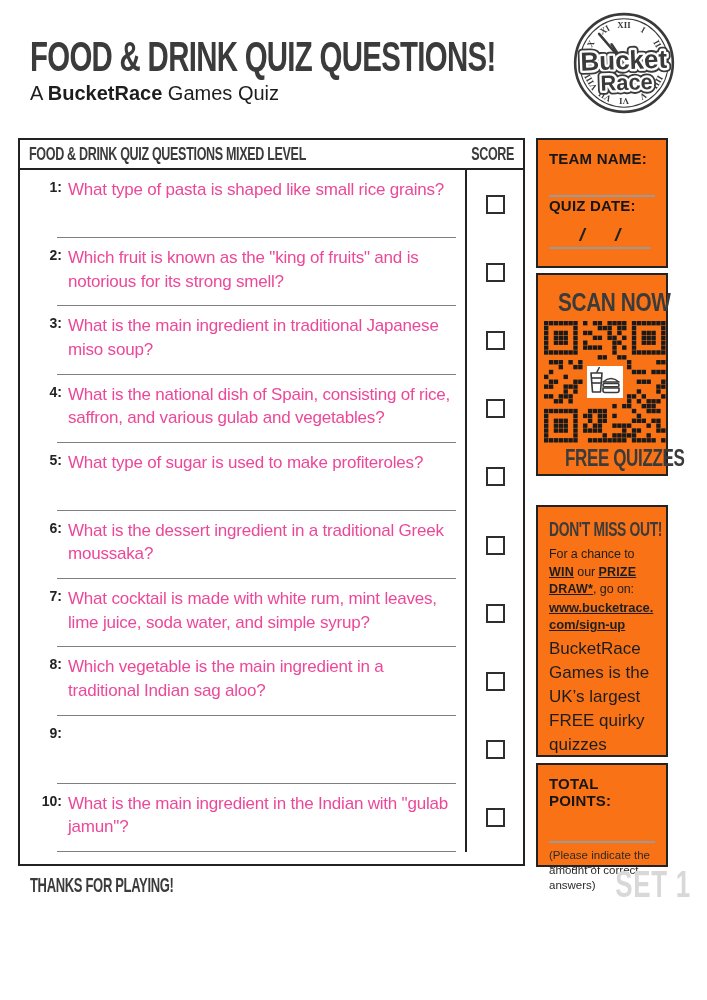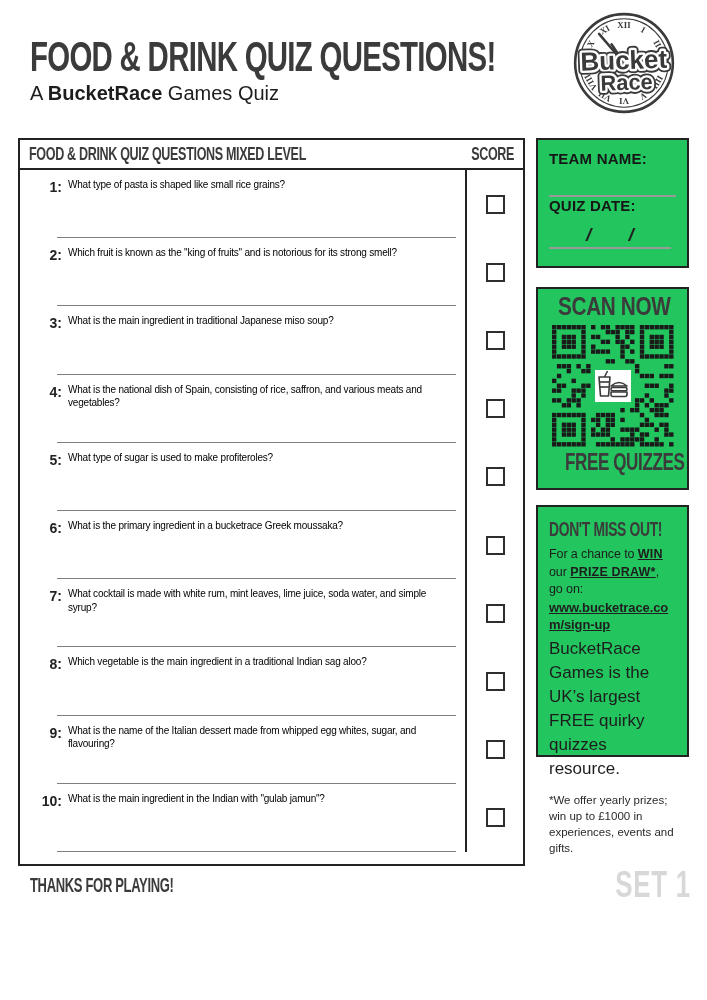--- a/index.html
+++ b/index.html
@@ -26,37 +26,37 @@
 
   
   .quiz-table{position:absolute;left:18px;top:138px;width:507px;height:728px;border:2px solid var(--border);}
   .t-header{height:30px;border-bottom:2px solid var(--border);display:flex;align-items:center;justify-content:space-between;padding:12px 9px;}
   .t-title{font-size:19px;transform:scaleX(.66);transform-origin:0 50%;}
   .t-score{font-size:19px;transform:scaleX(.66);transform-origin:100% 50%;}
   .t-body{height:694px;display:flex;flex-direction:column;padding-bottom:12px;}
   .q-row{flex:1;display:flex;position:relative;min-height:0;}
   .q-cell{width:445px;position:relative;display:flex;align-items:flex-start;padding:8px 12px 0 14px;}
   .q-num{flex:none;width:28px;text-align:right;margin-right:6px;font-weight:700;font-size:14px;line-height:1.38;}
-  .q-text{flex:1;font-size:10px;line-height:1.38;letter-spacing:-.2px;color:#000000;}
+  .q-text{flex:1;font-size:17px;line-height:1.38;letter-spacing:-.2px;color:#ec4899;}
   .answer-line{position:absolute;left:37px;right:9px;bottom:0;border-bottom:1px solid var(--line);}
   .s-cell{flex:1;border-left:2px solid var(--border);display:flex;align-items:center;justify-content:center;}
   .checkbox{width:19px;height:19px;border:2px solid #2e2e2e;background:#fff;display:block;}
 
   
-  .panel{position:absolute;left:536px;width:153px;border:2px solid var(--border);background:#22c55e;padding:10px 11px;}
+  .panel{position:absolute;left:536px;width:132px;border:2px solid var(--border);background:#f97316;padding:10px 11px;}
   .panel-label{font-size:15px;font-weight:700;letter-spacing:.2px;color:#161616;}
   .team-panel{top:138px;height:130px;}
   .write-line{border-bottom:2px solid #9a9a9a;}
   .team-line{margin-top:28px;}
   .date-label{}
   .date-row{display:flex;justify-content:space-evenly;margin-top:10px;font-size:19px;font-weight:700;color:#222;
     border-bottom:2px solid #9a9a9a;padding-bottom:1px;width:96%;}
   .date-row span{font-style:italic;}
 
-  .scan-panel{top:287px;height:203px;text-align:center;padding:2px 6px;}
+  .scan-panel{top:273px;height:203px;text-align:center;padding:12px 6px;}
   .scan-heading{font-size:26px;transform:scaleX(.80);transform-origin:50% 50%;}
   .qr-wrap{position:relative;width:122px;height:122px;margin:3px auto 2px auto;}
   .qr-wrap svg.qr{width:100%;height:100%;display:block;}
   .qr-icon{position:absolute;left:50%;top:50%;width:36px;height:32px;transform:translate(-50%,-50%);background:#fff;}
   .scan-footer{font-size:23px;transform:scaleX(.74);transform-origin:50% 50%;}
 
   .promo-panel{top:505px;height:252px;}
   .promo-heading{font-size:21px;transform:scaleX(.66);transform-origin:0 50%;margin-bottom:5px;}
   .promo-p{font-size:12.5px;line-height:1.4;color:#1d1d1d;letter-spacing:-.1px;}
   .promo-p b{letter-spacing:.2px;text-decoration:underline;}
@@ -149,21 +149,21 @@
           <div class="answer-line"></div>
           </div>
         <div class="s-cell">
             <span class="checkbox"></span>
           </div>
       </div>
 
       <div class="q-row">
         <div class="q-cell">
             <span class="q-num">4:</span>
-            <span class="q-text">What is the national dish of Spain, consisting of rice, saffron, and various meats and vegetables?</span>
+            <span class="q-text">What is the national dish of Spain, consisting of rice, saffron, and various gulab and vegetables?</span>
           <div class="answer-line"></div>
           </div>
         <div class="s-cell">
             <span class="checkbox"></span>
           </div>
       </div>
 
       <div class="q-row">
         <div class="q-cell">
             <span class="q-num">5:</span>
@@ -171,21 +171,21 @@
           <div class="answer-line"></div>
           </div>
         <div class="s-cell">
             <span class="checkbox"></span>
           </div>
       </div>
 
       <div class="q-row">
         <div class="q-cell">
             <span class="q-num">6:</span>
-            <span class="q-text">What is the primary ingredient in a bucketrace Greek moussaka?</span>
+            <span class="q-text">What is the dessert ingredient in a traditional Greek moussaka?</span>
           <div class="answer-line"></div>
           </div>
         <div class="s-cell">
             <span class="checkbox"></span>
           </div>
       </div>
 
       <div class="q-row">
         <div class="q-cell">
             <span class="q-num">7:</span>
@@ -204,21 +204,20 @@
           <div class="answer-line"></div>
           </div>
         <div class="s-cell">
             <span class="checkbox"></span>
           </div>
       </div>
 
       <div class="q-row">
         <div class="q-cell">
             <span class="q-num">9:</span>
-            <span class="q-text">What is the name of the Italian dessert made from whipped egg whites, sugar, and flavouring?</span>
           <div class="answer-line"></div>
           </div>
         <div class="s-cell">
             <span class="checkbox"></span>
           </div>
       </div>
 
       <div class="q-row">
         <div class="q-cell">
             <span class="q-num">10:</span>
@@ -527,17 +526,22 @@
 
   <section class="panel promo-panel">
     <span class="promo-heading cond">DON'T MISS OUT!</span>
     <p class="promo-p"><span>For a chance to </span><b>WIN</b><span> our </span><b>PRIZE DRAW*</b><span>, go on:</span><br>
       <a href="#" class="promo-link">www.bucketrace.com/sign-up</a>
     </p>
     <p class="promo-body">BucketRace Games is the UK’s largest FREE quirky quizzes resource.</p>
     <p class="promo-foot">*We offer yearly prizes; win up to £1000 in experiences, events and gifts.</p>
   </section>
 
+  <section class="panel total-panel">
+    <div class="panel-label">TOTAL POINTS:</div>
+    <div class="write-line total-line"></div>
+    <p class="total-note">(Please indicate the amount of correct answers)</p>
+  </section>
 
   <span class="thanks cond">THANKS FOR PLAYING!</span>
   <span class="set-label cond">SET 1</span>
 
 </div>
 
 </body></html>

